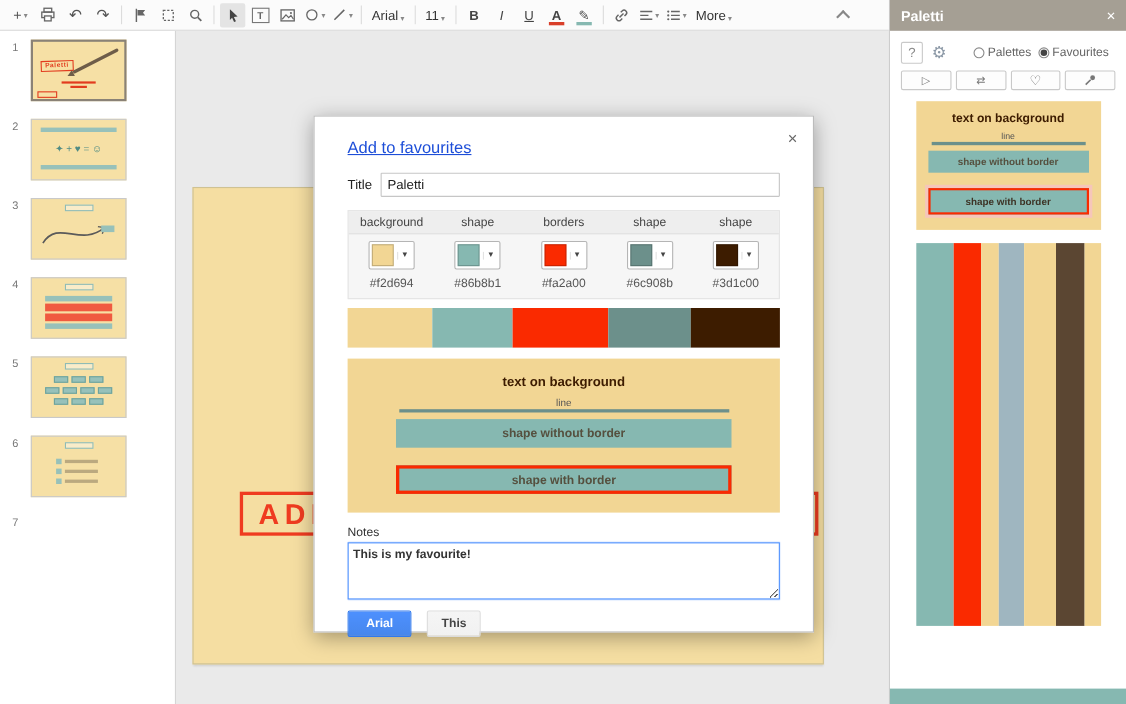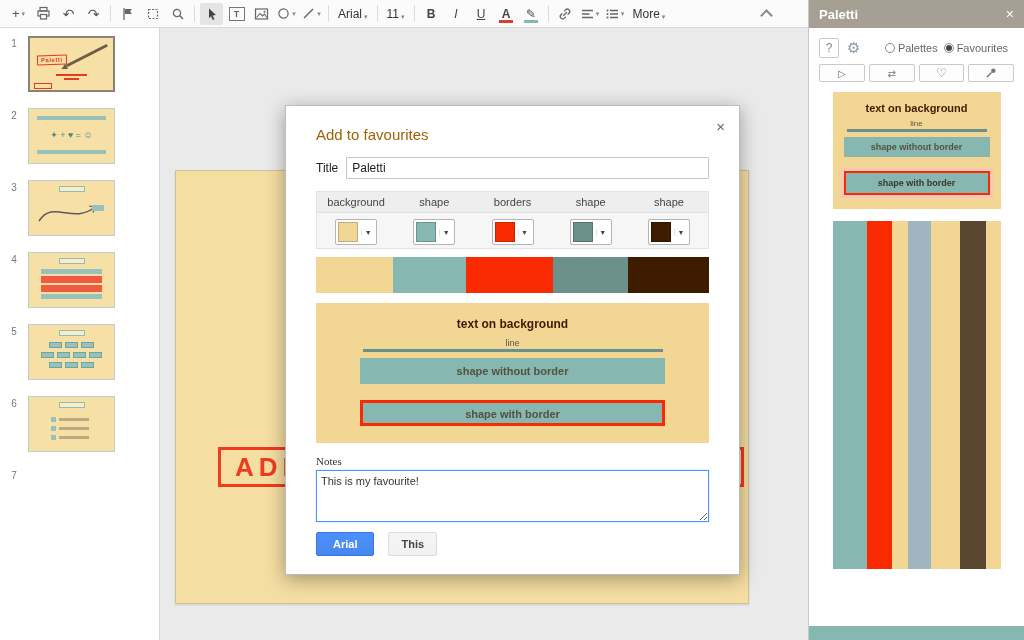--- a/index.html
+++ b/index.html
@@ -81,21 +81,21 @@
   .canvas { position:absolute; left:160px; top:28px; width:648px; height:612px; background:#eaeaea; }
   .slide { position:absolute; left:15px; top:142px; width:574px; height:434px; background:#f5dea2;
            border:1px solid #cfc293; box-shadow:0 1px 2px rgba(0,0,0,.12); }
   .add-box { position:absolute; left:42px; right:4px; top:276px; height:40px; border:3px solid #ef3b20;
              display:flex; align-items:center; padding-left:14px; font-size:26px; font-weight:bold;
              color:#ef3b20; letter-spacing:5px; }
 
   
   .modal { position:absolute; left:285px; top:105px; width:455px; height:470px; background:#fff; z-index:10;
            border:1px solid #bcbcbc; box-shadow:0 4px 18px rgba(0,0,0,.35); padding:20px 30px 0; }
-  .m-title { font-size:15px; color:#a16207; }
+  .m-title { font-size:15px; color:#1d4ed8;text-decoration:underline; }
   .m-close { position:absolute; top:12px; right:14px; font-size:15px; color:#666; cursor:default; }
   .m-row { display:flex; align-items:center; margin-top:14px; }
   .m-label { font-size:12px; color:#222; margin-right:8px; }
   .title-input { flex:1; height:22px; border:1px solid #c6c6c6; border-radius:1px; font-size:12px;
                  padding:0 5px; color:#222; font-family:inherit; }
   .sw-panel { margin-top:12px; background:#f6f6f6; border:1px solid #e4e4e4; }
   .sw-row { display:flex; }
   .sw-cell { flex:1; text-align:center; }
   .sw-head { background:#eeeeee; border-bottom:1px solid #e0e0e0; }
   .sw-head .sw-cell { font-size:11px; color:#444; padding:4px 0; }
@@ -110,24 +110,24 @@
   .cseg.w3 { width:19.1%; } .cseg.w4 { width:20.5%; }
   .pv { margin-top:10px; height:140px; padding-top:14px; text-align:center; }
   .pv-title { font-size:12px; font-weight:bold; color:#3d1c00; }
   .pv-linewrap { width:300px; margin:8px auto 0; }
   .pv-linetext { font-size:9px; color:#555; line-height:9px; }
   .pv-line { height:3px; margin-top:1px; }
   .pv-box1, .pv-box2 { width:305px; height:26px; margin:6px auto 0; line-height:22px;
                        font-size:11px; font-weight:bold; color:#55503f; }
   .pv-box1 { line-height:26px; }
   .pv-box2 { margin-top:16px; border:3px solid #fa2a00; }
-  .m-notes-label { margin-top:12px; font-size:11px; color:#333;font-family:Liberation Serif, serif; }
+  .m-notes-label { margin-top:12px; font-size:11px; color:#333; }
   .notes { display:block; width:100%; height:52px; margin-top:3px; border:1px solid #4d90fe;
            box-shadow:0 0 1px rgba(77,144,254,.6); font-size:11px; padding:4px; color:#333;
-           font-family:inherit; }
+           font-family:inherit;font-weight:bold; }
   .m-btns { margin-top:10px; display:flex; }
   .btn-save { background:linear-gradient(#4d90fe,#4787ed); border:1px solid #3079ed; color:#fff;
               font-size:11px; font-weight:bold; padding:5px 16px; border-radius:2px; font-family:inherit; }
   .btn-close { background:linear-gradient(#f5f5f5,#f1f1f1); border:1px solid #dcdcdc; color:#444;
                font-size:11px; font-weight:bold; padding:5px 12px; border-radius:2px; margin-left:14px; font-family:inherit; }
 
   
   .sidebar { position:absolute; left:808px; top:0; width:216px; height:640px; background:#fff;
              border-left:1px solid #c8c8c8; }
   .sb-head { height:28px; background:#a59f94; display:flex; align-items:center; padding:0 10px; }
@@ -445,20 +445,27 @@
             </span></div>
         <div class="sw-cell"><span class="sw-ctl">
               <span class="sw" style="background-color: rgb(108, 144, 139);"></span>
               <span class="sw-dd">▼</span>
             </span></div>
         <div class="sw-cell"><span class="sw-ctl">
               <span class="sw" style="background-color: rgb(61, 28, 0);"></span>
               <span class="sw-dd">▼</span>
             </span></div>
       </div>
+      <div class="sw-row sw-hexrow">
+        <div class="sw-cell">#f2d694</div>
+        <div class="sw-cell">#86b8b1</div>
+        <div class="sw-cell">#fa2a00</div>
+        <div class="sw-cell">#6c908b</div>
+        <div class="sw-cell">#3d1c00</div>
+      </div>
     </div>
 
     <div class="cbar">
       <div class="cseg w0" style="background-color: rgb(242, 214, 148);"></div>
       <div class="cseg w1" style="background-color: rgb(134, 184, 177);"></div>
       <div class="cseg w2" style="background-color: rgb(250, 42, 0);"></div>
       <div class="cseg w3" style="background-color: rgb(108, 144, 139);"></div>
       <div class="cseg w4" style="background-color: rgb(61, 28, 0);"></div>
     </div>
 

